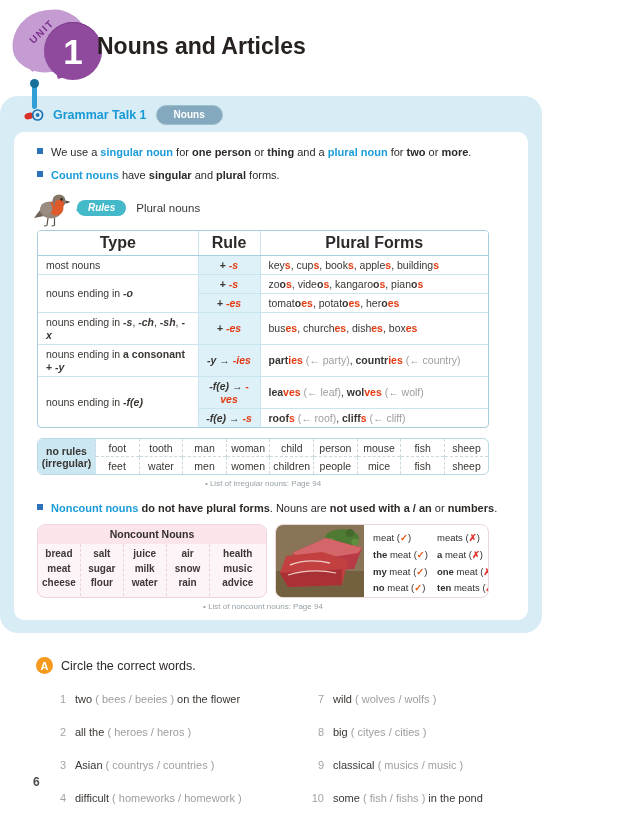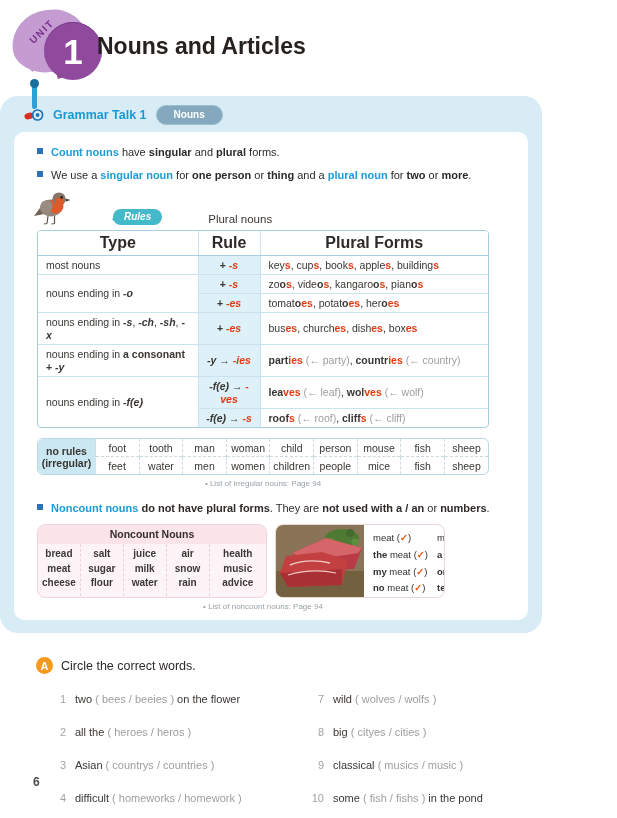--- a/index.html
+++ b/index.html
@@ -31,21 +31,21 @@
   .gb-header{display:flex;align-items:center;gap:9px;padding:8px 0 6px 24px;height:22px;}
   .gt-title{color:#1899d6;font-weight:bold;font-size:12.5px;}
   .nouns-badge{background:#84a9be;color:#fff;font-weight:bold;font-size:10px;
                padding:3px 17px 4px;border-radius:12px;border:1px solid #9dbecd;}
   .gb-panel{margin:0 14px;background:#fff;border-radius:10px;box-sizing:border-box;
             padding:13px 0 9px 23px;}
 
   .bullet{display:flex;gap:8px;font-size:11px;line-height:14px;margin-bottom:9px;width:470px;}
   .sq{flex:0 0 6px;width:6px;height:6px;background:#2b72b8;margin-top:3px;}
 
-  .rules-row{display:flex;align-items:flex-end;height:34px;margin:2px 0 5px -4px;gap:36px;}
+  .rules-row{display:flex;align-items:center;height:34px;margin:2px 0 5px -4px;}
   .rules-badge{position:relative;background:#44b9c9;color:#fff;font-weight:bold;font-style:italic;
                font-size:10px;padding:2px 11px 3px;border-radius:9px;margin-left:4px;}
   .rules-badge::before{content:"";position:absolute;left:-6px;top:5px;width:0;height:0;
                border:5px solid transparent;border-right-color:#44b9c9;}
   .rules-label{margin-left:10px;font-size:11.5px;color:#3a3633;}
 
   
   .tbl1-wrap{width:452px;border:1px solid #a9cee0;border-radius:4px;overflow:hidden;box-sizing:border-box;}
   table{border-collapse:collapse;width:100%;table-layout:fixed;}
   .t1 th{font-size:16px;padding:3px 0;background:#fff;color:#2e2a28;
@@ -73,21 +73,21 @@
   .noncount-row{display:flex;gap:8px;margin-top:8px;width:452px;}
   .tbl3-wrap{width:230px;border:1px solid #f0d6db;border-radius:8px;overflow:hidden;
              box-sizing:border-box;background:#fdf4f7;}
   .t3-head{background:#fbe4ea;font-weight:bold;font-size:10.5px;text-align:center;
            padding:3px 0 4px;color:#33302e;}
   .t3-body{display:flex;font-weight:bold;}
   .t3-col{flex:1;text-align:center;font-size:10px;line-height:14.5px;padding:3px 0 5px;color:#3c3836;}
   .t3-col.wide{flex:1.35;}
   .t3-col + .t3-col{border-left:1px dashed #ead2d8;}
 
-  .meat-panel{width:170px;height:74px;border:1px solid #ecd7d8;border-radius:8px;overflow:hidden;
+  .meat-panel{width:214px;height:74px;border:1px solid #ecd7d8;border-radius:8px;overflow:hidden;
               display:flex;box-sizing:border-box;background:#fff;}
   .meat-img{flex:0 0 88px;}
   .meat-text{padding:5px 0 0 9px;display:grid;grid-template-columns:60px 64px;column-gap:4px;
              font-size:9.5px;line-height:15.4px;color:#33302e;white-space:nowrap;}
 
   
   .exercise{margin:24px 0 0 36px;}
   .ex-header{display:flex;align-items:center;gap:8px;font-size:12.5px;color:#2e2a28;}
   .a-badge{width:17px;height:17px;border-radius:50%;background:#f5991f;color:#fff;font-weight:bold;
            font-size:11px;display:flex;align-items:center;justify-content:center;}
@@ -137,25 +137,25 @@
         <circle cx="13.6" cy="7" r="1.9" fill="#1f74b8"></circle>
       </svg>
       <span class="gt-title">Grammar Talk 1</span>
       <span class="nouns-badge">Nouns</span>
     </div>
 
     <div class="gb-panel">
 
       <div class="bullet">
         <span class="sq"></span>
-        <span><span class="rt-blue">Count nouns</span><span> have </span><span class="rt-b">singular</span><span> and </span><span class="rt-b">plural</span><span> forms.</span></span>
+        <span><span>We use a </span><span class="rt-blue">singular noun</span><span> for </span><span class="rt-b">one person</span><span> or </span><span class="rt-b">thing</span><span> and a </span><span class="rt-blue">plural noun</span><span> for </span><span class="rt-b">two</span><span> or </span><span class="rt-b">more</span><span>.</span></span>
       </div>
       <div class="bullet">
         <span class="sq"></span>
-        <span><span>We use a </span><span class="rt-blue">singular noun</span><span> for </span><span class="rt-b">one person</span><span> or </span><span class="rt-b">thing</span><span> and a </span><span class="rt-blue">plural noun</span><span> for </span><span class="rt-b">two</span><span> or </span><span class="rt-b">more</span><span>.</span></span>
+        <span><span class="rt-blue">Count nouns</span><span> have </span><span class="rt-b">singular</span><span> and </span><span class="rt-b">plural</span><span> forms.</span></span>
       </div>
 
       <div class="rules-row">
         <svg width="40" height="38" viewBox="0 0 40 38">
           <path d="M7 21 L1 29 L11 27 Z" fill="#6f6257"></path>
           <ellipse cx="18" cy="21" rx="11" ry="8.5" fill="#93857a"></ellipse>
           <ellipse cx="23" cy="19" rx="7.5" ry="7.5" fill="#df5a2a"></ellipse>
           <circle cx="26" cy="12" r="6.6" fill="#857668"></circle>
           <circle cx="26.5" cy="15" r="4.6" fill="#df5a2a"></circle>
           <circle cx="28.6" cy="10.4" r="1.3" fill="#2a2420"></circle>
@@ -246,21 +246,21 @@
             <td>fish</td>
             <td>sheep</td>
           </tr>
         </tbody>
           </table>
       </div>
       <div class="note">• List of irregular nouns: Page 94</div>
 
       <div class="bullet" style="margin-top:13px;">
         <span class="sq"></span>
-        <span><span class="rt-blue">Noncount nouns</span><span class="rt-b"> do not have plural forms</span><span>. They are </span><span class="rt-b">not used with a / an</span><span> or </span><span class="rt-b">numbers</span><span>.</span></span>
+        <span><span class="rt-blue">Noncount nouns</span><span class="rt-b"> do not have plural forms</span><span>. Nouns are </span><span class="rt-b">not used with a / an</span><span> or </span><span class="rt-b">numbers</span><span>.</span></span>
       </div>
 
       <div class="noncount-row">
         <div class="tbl3-wrap">
           <div class="t3-head">Noncount Nouns</div>
           <div class="t3-body">
             <div class="t3-col">
               <div>bread</div>
               <div>meat</div>
               <div>cheese</div>

